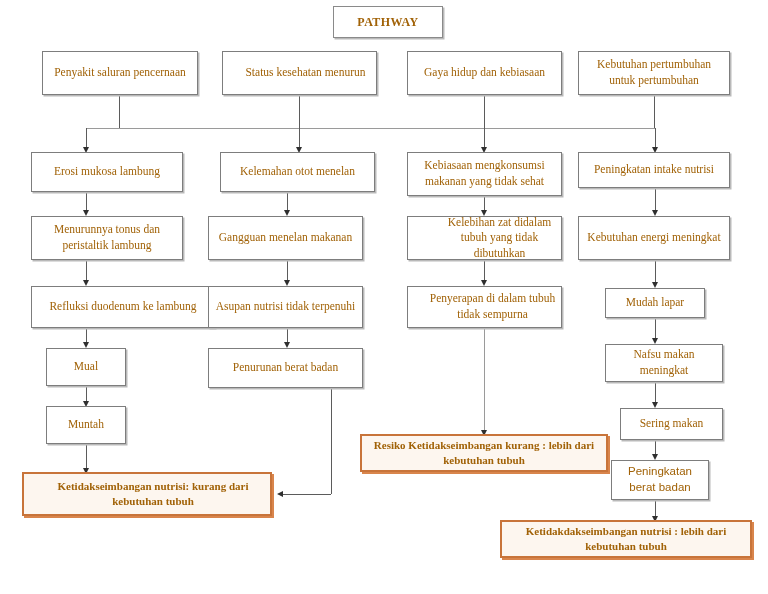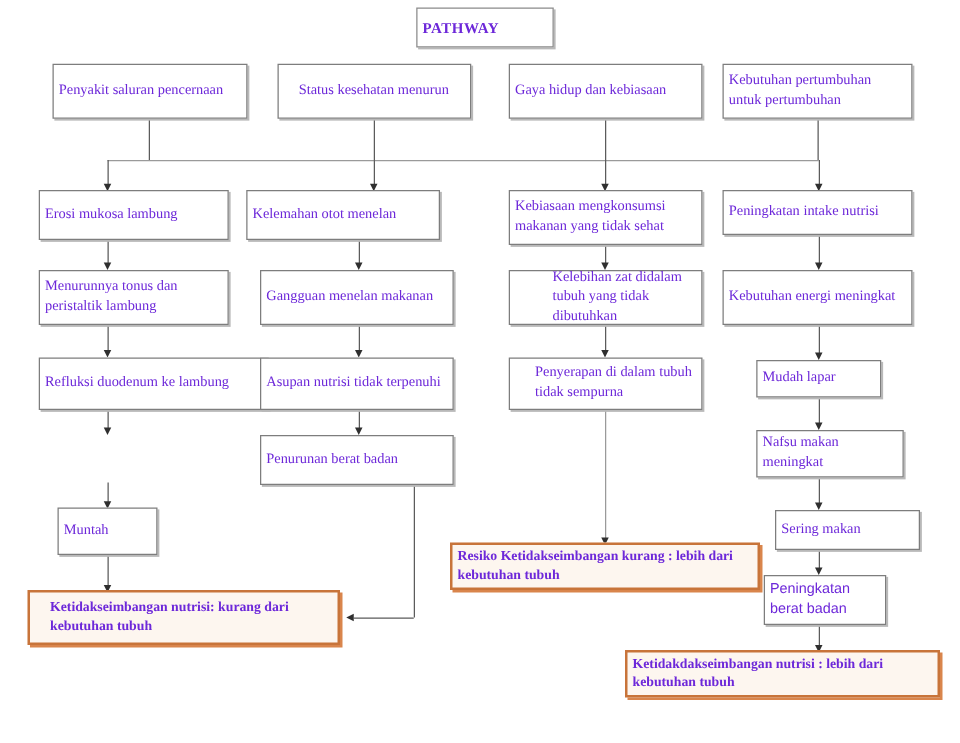--- a/index.html
+++ b/index.html
@@ -10,23 +10,24 @@
     overflow:hidden;
     position:relative;
   }
   #canvas{position:absolute;left:0;top:0;width:768px;height:594px;}
   .box{
     position:absolute;
     box-sizing:border-box;
     border:1px solid #7d7d7d;
     background:#ffffff;
     display:flex;align-items:center;justify-content:center;
+    text-align:center;
     font-size:11.5px;
     line-height:1.35;
-    color:#6d28d9;
+    color:#a16207;
     padding:2px 4px;
     z-index:3;
   }
   .box.shadowed{
     box-shadow:1.5px 1.5px 0 #b9b9b9;
   }
   .box.title{
     font-weight:bold;
     font-size:12px;
     letter-spacing:.4px;
@@ -113,30 +114,33 @@
   </div>
   <div class="ln v" style="left:86px;top:260px;height:22px;"></div>
   <div class="arw down" style="left:82.5px;top:280px;"></div>
 
   <div class="box shadowed" style="left:31px;top:286px;width:184px;height:42px;">
     <span>Refluksi duodenum ke lambung</span>
   </div>
   <div class="ln v" style="left:86px;top:328px;height:16px;"></div>
   <div class="arw down" style="left:82.5px;top:342px;"></div>
 
+  <div class="box shadowed" style="left:46px;top:348px;width:80px;height:38px;">
+    <span>Mual</span>
+  </div>
   <div class="ln v" style="left:86px;top:386px;height:17px;"></div>
   <div class="arw down" style="left:82.5px;top:401px;"></div>
 
   <div class="box shadowed" style="left:46px;top:406px;width:80px;height:38px;">
     <span>Muntah</span>
   </div>
   <div class="ln v" style="left:86px;top:444px;height:26px;"></div>
   <div class="arw down" style="left:82.5px;top:468px;"></div>
 
-  <div class="box shadowed" style="left:197px;top:152px;width:155px;height:40px;">
+  <div class="box shadowed" style="left:220px;top:152px;width:155px;height:40px;">
     <span>Kelemahan otot menelan</span>
   </div>
   <div class="ln v" style="left:287px;top:192px;height:20px;"></div>
   <div class="arw down" style="left:283.5px;top:210px;"></div>
 
   <div class="box shadowed" style="left:208px;top:216px;width:155px;height:44px;">
     <span>Gangguan menelan makanan</span>
   </div>
   <div class="ln v" style="left:287px;top:260px;height:22px;"></div>
   <div class="arw down" style="left:283.5px;top:280px;"></div>
@@ -190,21 +194,21 @@
   </div>
   <div class="ln v" style="left:655px;top:318px;height:22px;"></div>
   <div class="arw down" style="left:651.5px;top:338px;"></div>
 
   <div class="box shadowed" style="left:605px;top:344px;width:118px;height:38px;">
     <span>Nafsu makan meningkat</span>
   </div>
   <div class="ln v" style="left:655px;top:382px;height:22px;"></div>
   <div class="arw down" style="left:651.5px;top:402px;"></div>
 
-  <div class="box shadowed" style="left:620px;top:408px;width:116px;height:32px;">
+  <div class="box shadowed" style="left:620px;top:408px;width:103px;height:32px;">
     <span>Sering makan</span>
   </div>
   <div class="ln v" style="left:655px;top:440px;height:16px;"></div>
   <div class="arw down" style="left:651.5px;top:454px;"></div>
 
   <div class="box shadowed sans" style="left:611px;top:460px;width:98px;height:40px;">
     <span>Peningkatan berat badan</span>
   </div>
   <div class="ln v" style="left:655px;top:500px;height:18px;"></div>
   <div class="arw down" style="left:651.5px;top:516px;"></div>

